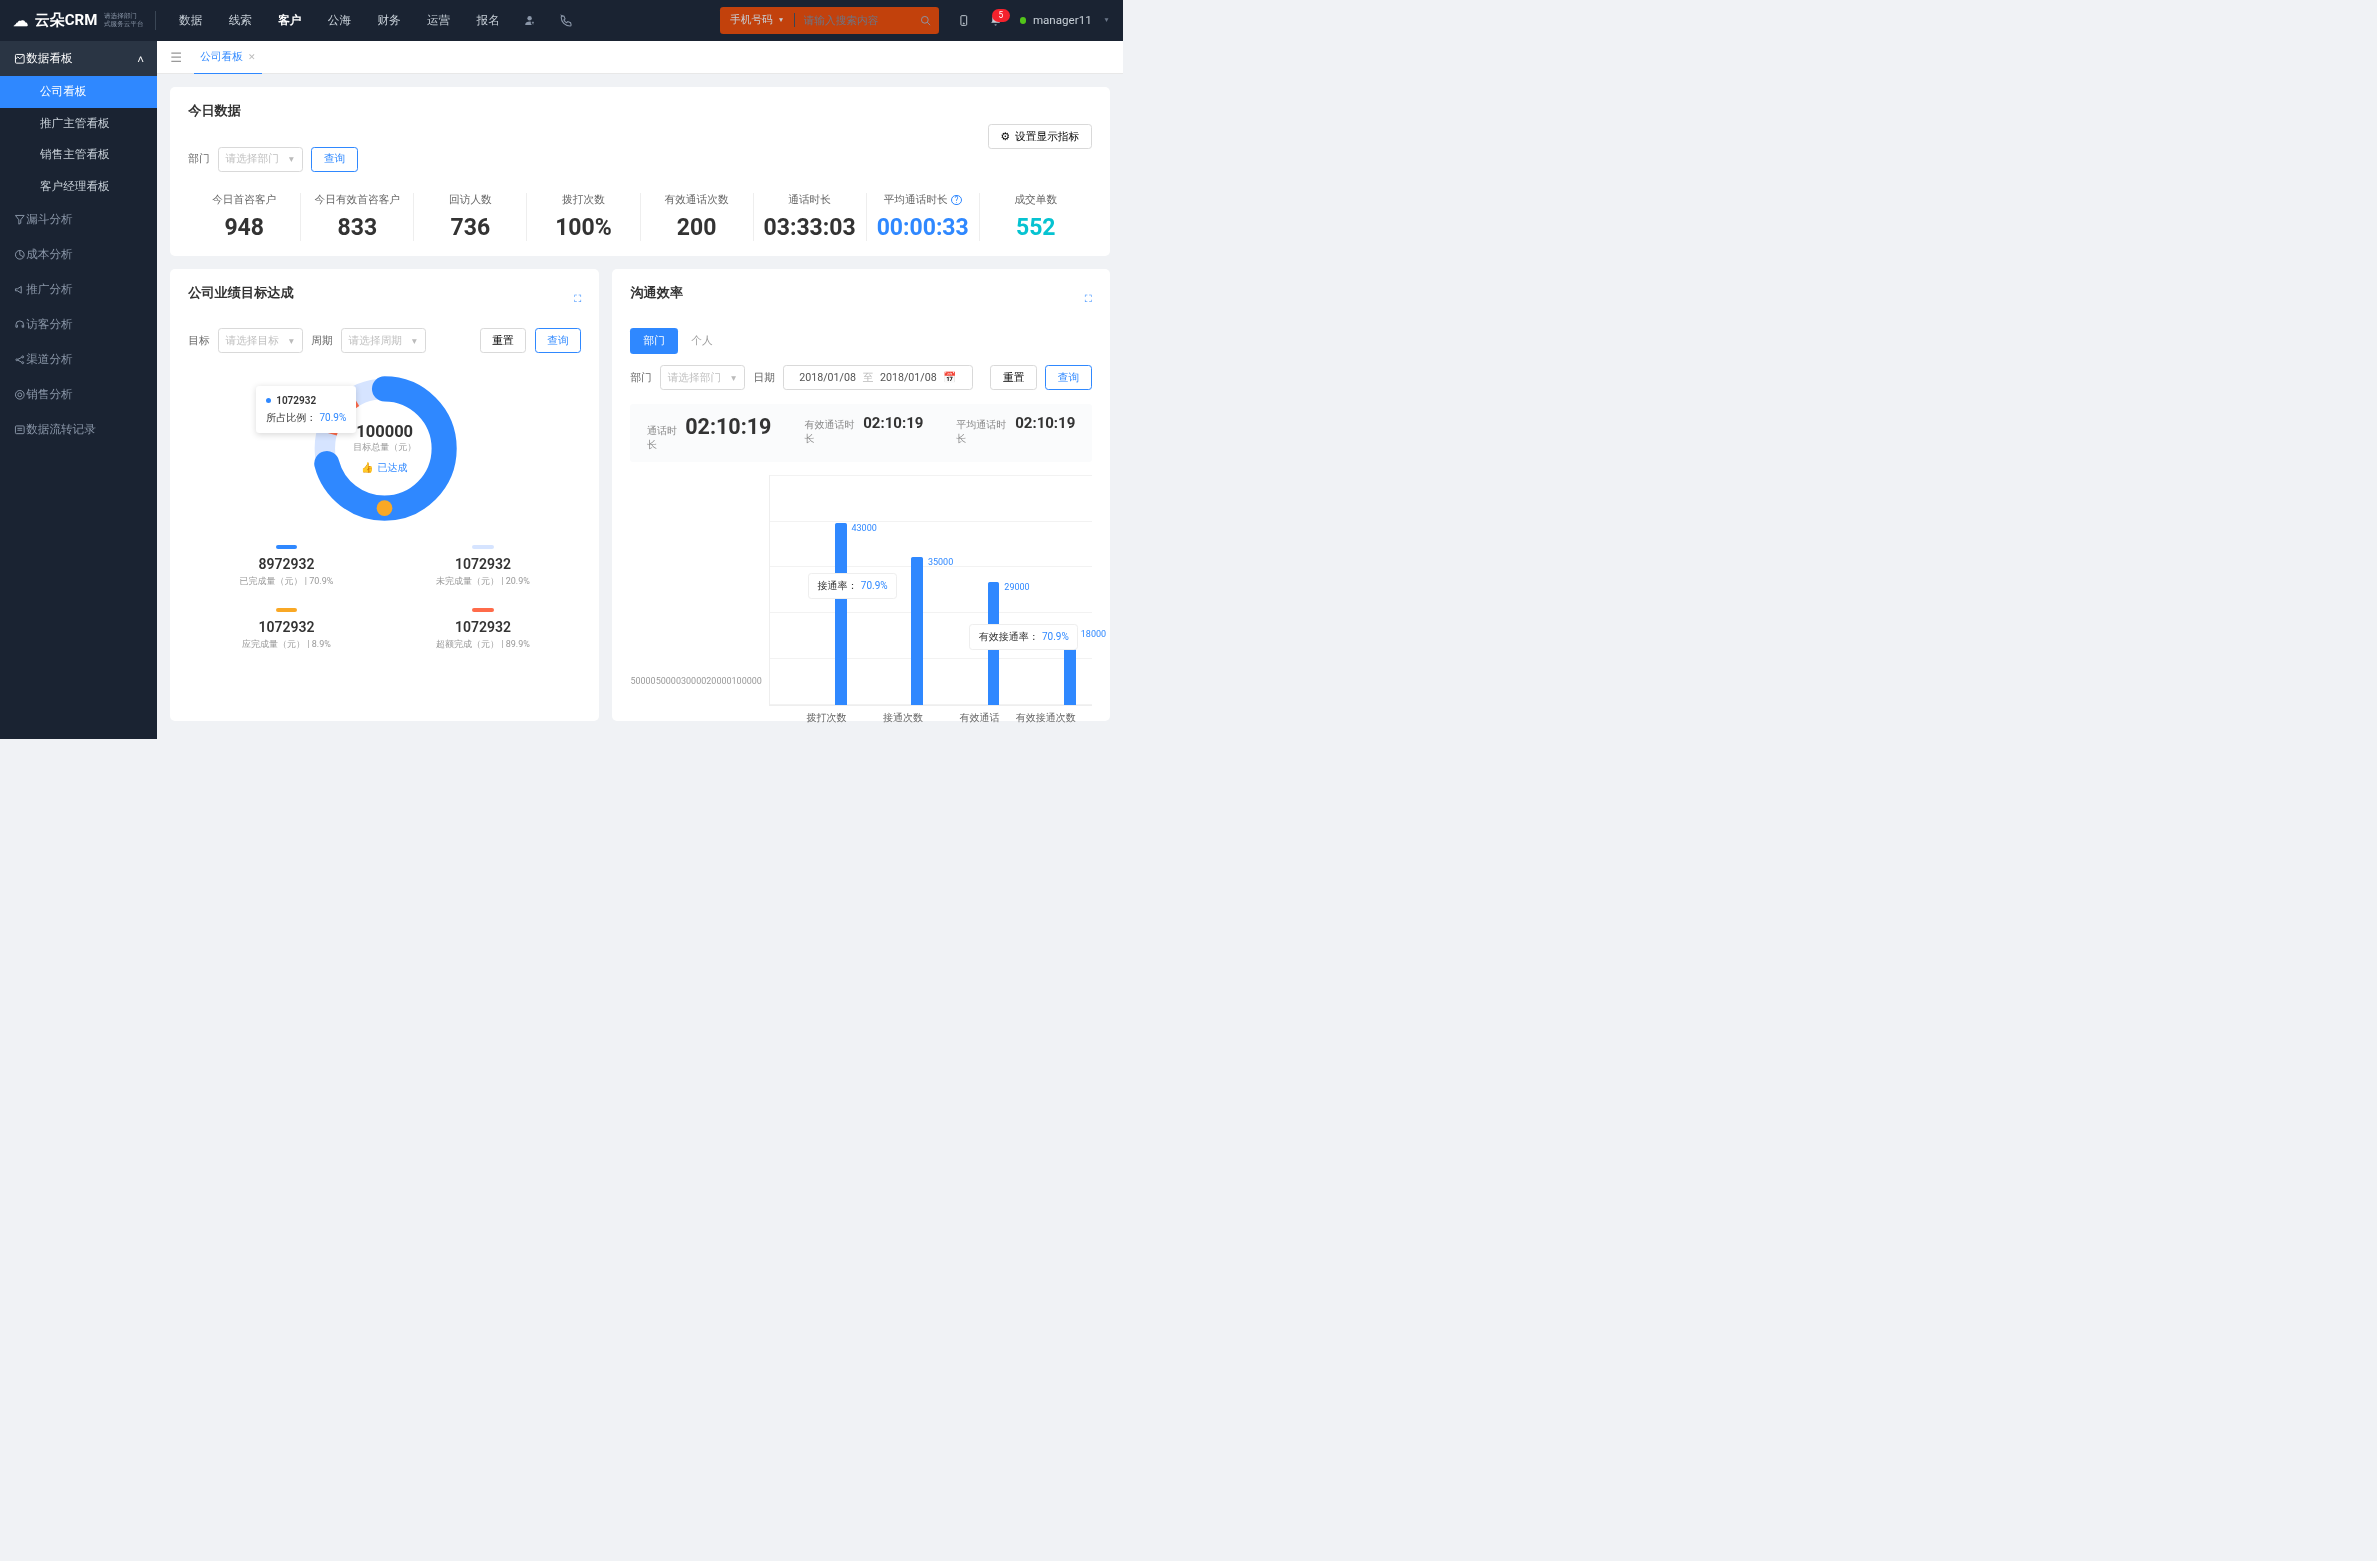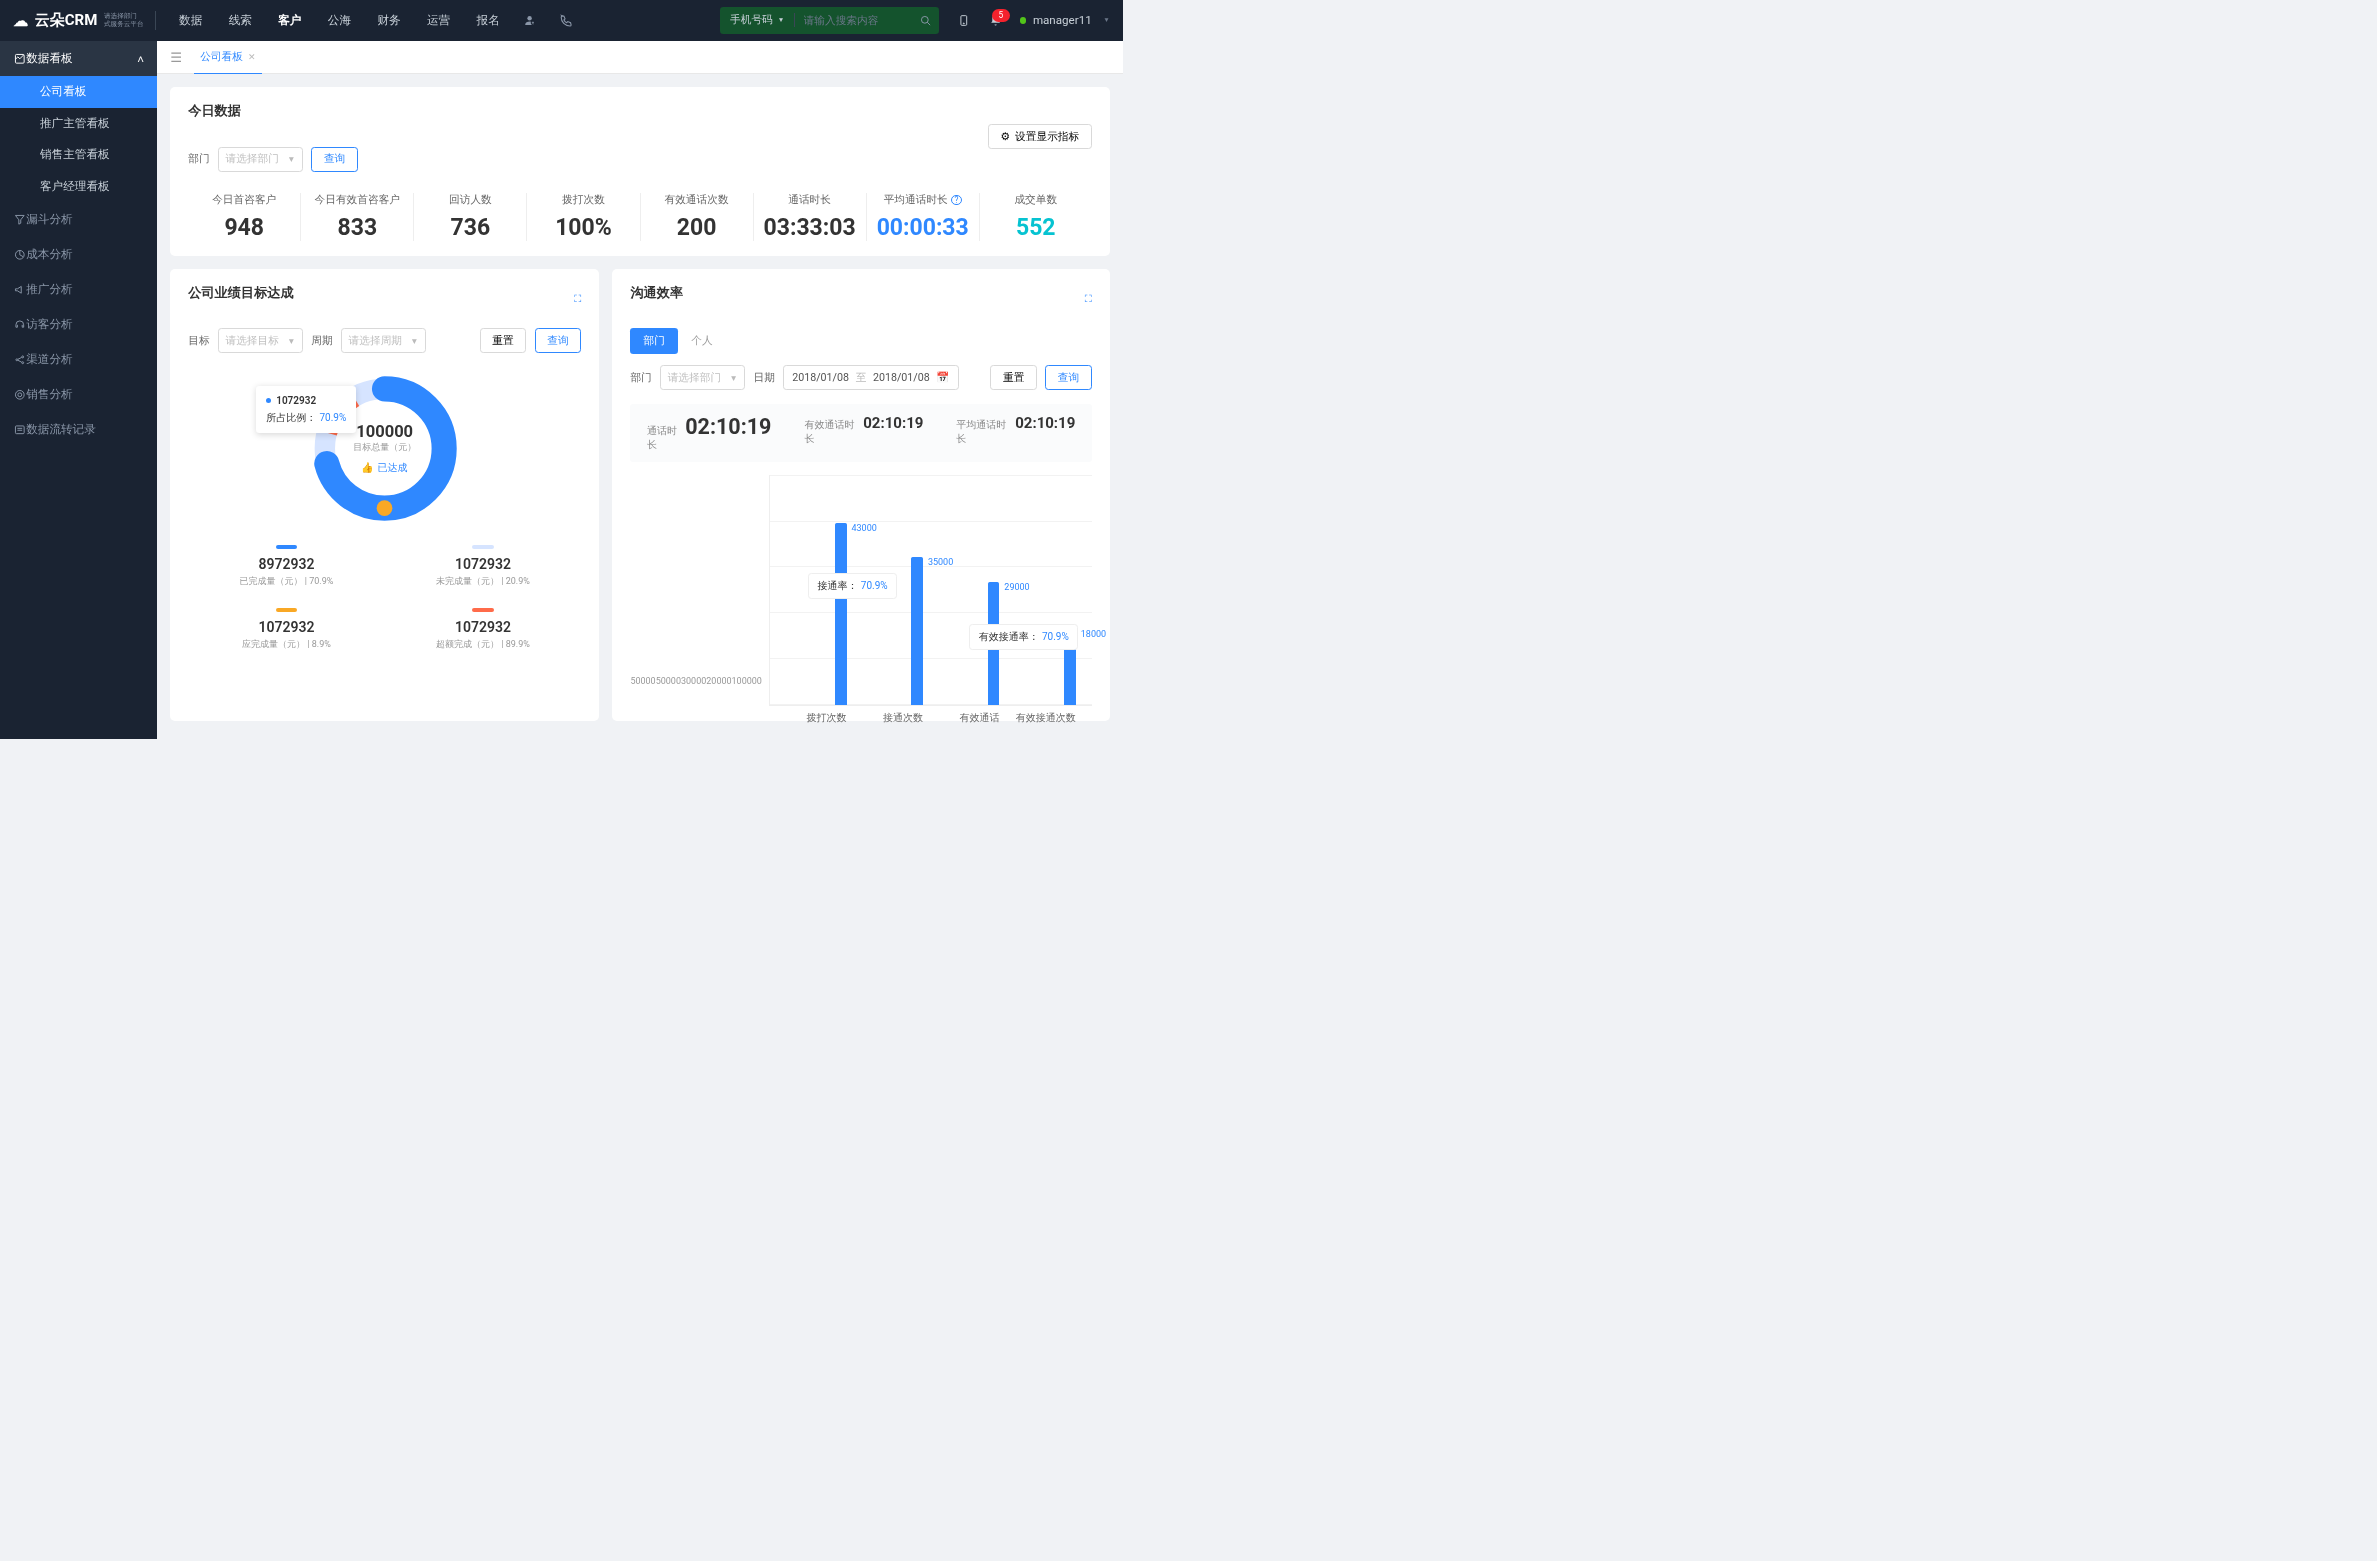--- a/index.html
+++ b/index.html
@@ -4,21 +4,21 @@
 <style>
 *{box-sizing:border-box;margin:0;padding:0;font-family:-apple-system,BlinkMacSystemFont,"Segoe UI",Roboto,"Helvetica Neue",Arial,"PingFang SC","Microsoft YaHei",sans-serif}
 body{background:#f0f2f5;width:1123px;height:740px;overflow:hidden;color:#333}
 .header{height:41px;background:#1a2332;display:flex;align-items:center;color:#c8d0d8;padding:0 13.2px;gap:23px}
 .logo{display:flex;align-items:center;gap:6.6px;color:#fff;font-weight:bold;font-size:15px;border-right:0.8px solid #3a4655;padding-right:11.6px}
 .logo-sub{font-size:6.6px;color:#8a96a8;line-height:1.1;font-weight:normal}
 .nav{display:flex;gap:26.4px}
 .nav-item{font-size:11.6px;cursor:pointer}
 .nav-item.active{color:#fff;font-weight:bold}
 .header-right{margin-left:auto;display:flex;align-items:center;gap:18px}
-.search-wrap{display:flex;align-items:center;background:#14532d;border-radius:3.3px;height:26.4px}
+.search-wrap{display:flex;align-items:center;background:#c2410c;border-radius:3.3px;height:26.4px}
 .search-sel{background:none;border:none;color:#c8d0d8;font-size:10.7px;padding:0 10px;border-right:0.8px solid #3a4655;display:flex;align-items:center;gap:5px}
 .search-inp{background:none;border:none;outline:none;color:#c8d0d8;font-size:10.7px;padding:0 8.3px;width:116px}
 .search-inp::placeholder{color:#6a7688}
 .search-btn{width:28px;height:26.4px;display:flex;align-items:center;justify-content:center;cursor:pointer}
 .badge{position:relative}
 .badge::after{content:attr(data-count);position:absolute;top:-5px;right:-8.3px;background:#f5222d;color:#fff;font-size:8.3px;border-radius:6.6px;min-width:13.2px;height:13.2px;display:flex;align-items:center;justify-content:center;padding:0 2.5px}
 .user{display:flex;align-items:center;gap:6.6px;font-size:11.6px}
 .dot{width:6.6px;height:6.6px;border-radius:50%;background:#52c41a}
 .layout{display:flex;height:698px}
 .sidebar{width:157px;background:#1a2332;color:#c8d0d8;overflow-y:auto}
@@ -62,21 +62,21 @@
 .tt-dot{width:5px;height:5px;border-radius:50%;background:#2f88ff}
 .tt-pct{color:#2f88ff;margin-left:3.3px}
 .legend-grid{display:grid;grid-template-columns:1fr 1fr;text-align:center}
 .leg-item{padding:10px 0}
 .leg-bar{width:21.5px;height:4.1px;border-radius:2.5px;margin:0 auto 6.6px}
 .leg-val{font-size:14px;font-weight:600}
 .leg-lab{font-size:9px;color:#999;margin-top:3.3px}
 .seg-tabs{display:flex}
 .seg{padding:5.8px 13.2px;font-size:10.7px;cursor:pointer;color:#999}
 .seg.active{background:#2f88ff;color:#fff;border-radius:3.3px}
-.date-range{height:25px;border:0.8px solid #d9d9d9;border-radius:3.3px;padding:0 8px;font-size:10.7px;display:flex;align-items:center;gap:6.6px;color:#555}
+.date-range{height:25px;border:0.8px solid #d9d9d9;border-radius:3.3px;padding:0 15px;font-size:10.7px;display:flex;align-items:center;gap:6.6px;color:#555}
 .stat-bar{display:flex;gap:33px;background:#fafbfc;padding:10px 16.5px;margin-top:13.2px;border-radius:3.3px}
 .stat-item{display:flex;align-items:baseline;gap:8.3px}
 .stat-lab{font-size:10px;color:#888}
 .stat-val{font-size:15px;font-weight:700}
 .stat-val.big{font-size:21.5px}
 .bar-chart{position:relative;height:231px;margin-top:13.2px;display:flex}
 .y-axis{display:flex;flex-direction:row;justify-content:space-between;align-items:flex-end;padding-right:6.6px;font-size:9px;color:#999;padding-bottom:20px}
 .plot{flex:1;position:relative;border-left:0.8px solid #eee;border-bottom:0.8px solid #eee;display:flex;justify-content:space-around;align-items:flex-end;padding:0 8.3px 0 8.3px}
 .grid-lines{position:absolute;inset:0 0 0 0;display:flex;flex-direction:column;justify-content:space-between;pointer-events:none}
 .grid-lines div{border-top:0.8px solid #f2f2f2;height:0}

